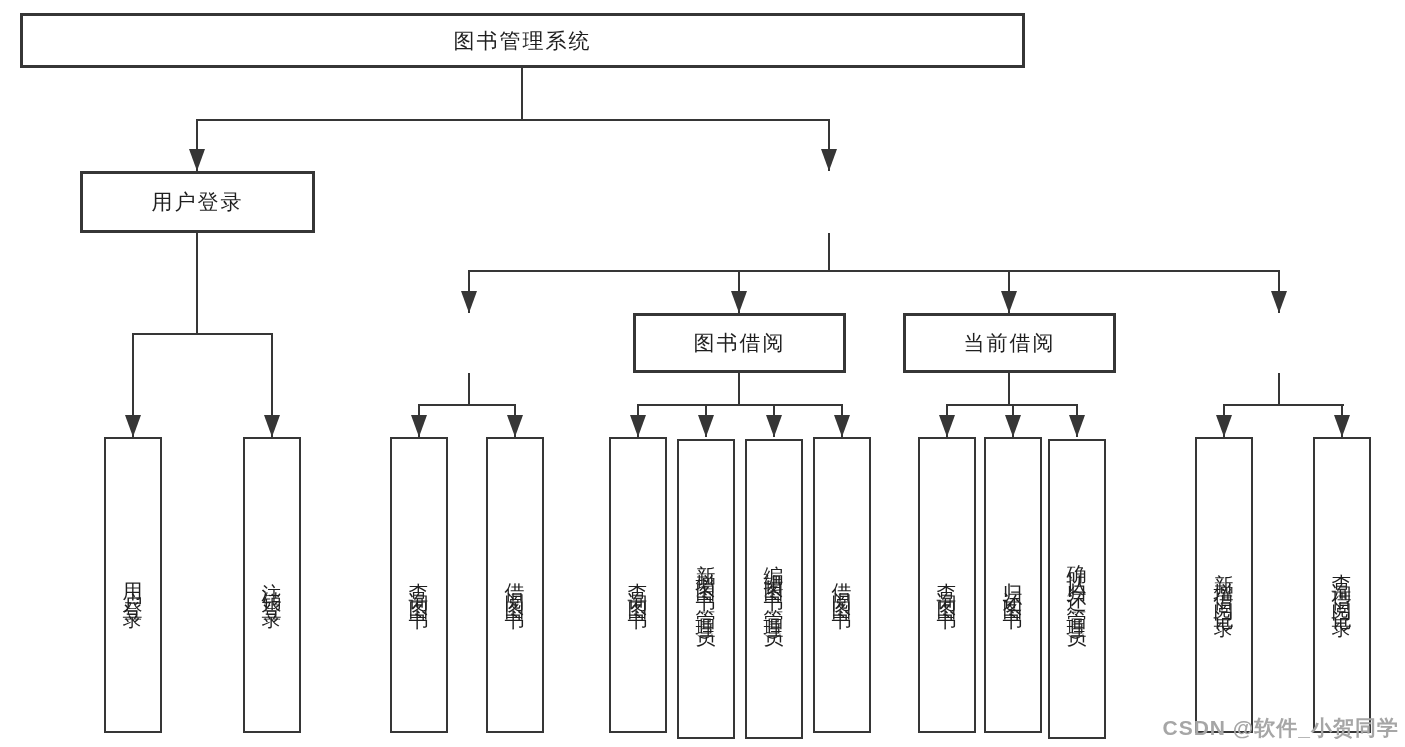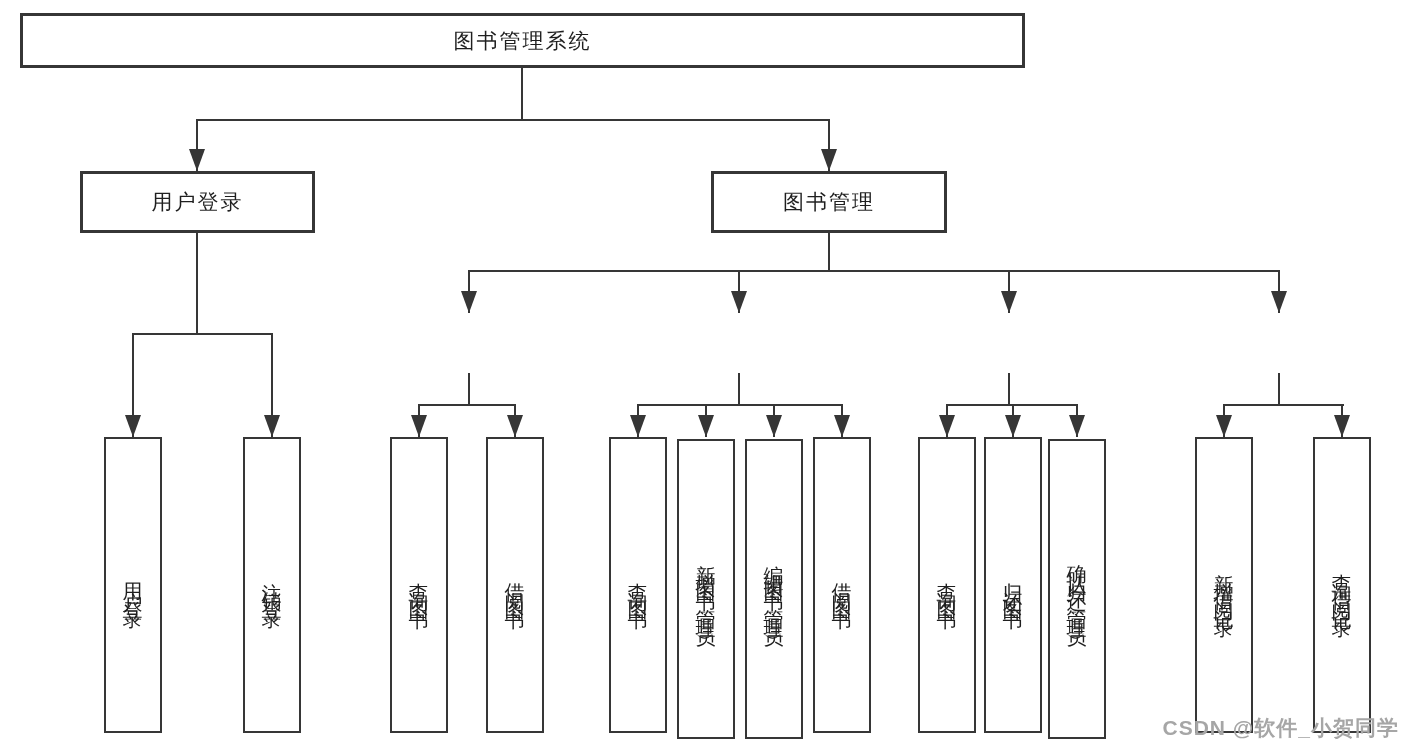--- a/index.html
+++ b/index.html
@@ -42,40 +42,41 @@
   <div class="box" style="left:20px; top:13px; width:1005px; height:55px;">图书管理系统</div>
 
   <div class="ln" style="left:521px; top:68px; width:2px; height:52px;"></div>
   <div class="ln" style="left:196px; top:119px; width:634px; height:2px;"></div>
   <div class="ln" style="left:196px; top:119px; width:2px; height:52px;"></div>
   <div class="ln" style="left:828px; top:119px; width:2px; height:52px;"></div>
   <div class="arrow" style="left:189px; top:149px;"></div>
   <div class="arrow" style="left:821px; top:149px;"></div>
 
   <div class="box" style="left:80px; top:171px; width:235px; height:62px;">用户登录</div>
-  <div class="box" style="left:711px; top:171px; width:236px; height:62px;">图书管理</div>
 
   <div class="ln" style="left:196px; top:233px; width:2px; height:101px;"></div>
   <div class="ln" style="left:132px; top:333px; width:141px; height:2px;"></div>
   <div class="ln" style="left:132px; top:333px; width:2px; height:104px;"></div>
   <div class="ln" style="left:271px; top:333px; width:2px; height:104px;"></div>
   <div class="arrow" style="left:125px; top:415px;"></div>
   <div class="arrow" style="left:264px; top:415px;"></div>
 
   <div class="ln" style="left:828px; top:233px; width:2px; height:38px;"></div>
   <div class="ln" style="left:468px; top:270px; width:812px; height:2px;"></div>
   <div class="ln" style="left:468px; top:270px; width:2px; height:43px;"></div>
   <div class="ln" style="left:738px; top:270px; width:2px; height:43px;"></div>
   <div class="ln" style="left:1008px; top:270px; width:2px; height:43px;"></div>
   <div class="ln" style="left:1278px; top:270px; width:2px; height:43px;"></div>
   <div class="arrow" style="left:461px; top:291px;"></div>
   <div class="arrow" style="left:731px; top:291px;"></div>
   <div class="arrow" style="left:1001px; top:291px;"></div>
   <div class="arrow" style="left:1271px; top:291px;"></div>
 
+  <div class="box" style="left:633px; top:313px; width:213px; height:60px;">图书借阅</div>
+  <div class="box" style="left:903px; top:313px; width:213px; height:60px;">当前借阅</div>
 
   <div class="ln" style="left:468px; top:373px; width:2px; height:32px;"></div>
   <div class="ln" style="left:418px; top:404px; width:98px; height:2px;"></div>
   <div class="ln" style="left:418px; top:404px; width:2px; height:33px;"></div>
   <div class="ln" style="left:514px; top:404px; width:2px; height:33px;"></div>
   <div class="arrow" style="left:411px; top:415px;"></div>
   <div class="arrow" style="left:507px; top:415px;"></div>
 
   <div class="ln" style="left:738px; top:373px; width:2px; height:32px;"></div>
   <div class="ln" style="left:637px; top:404px; width:206px; height:2px;"></div>

